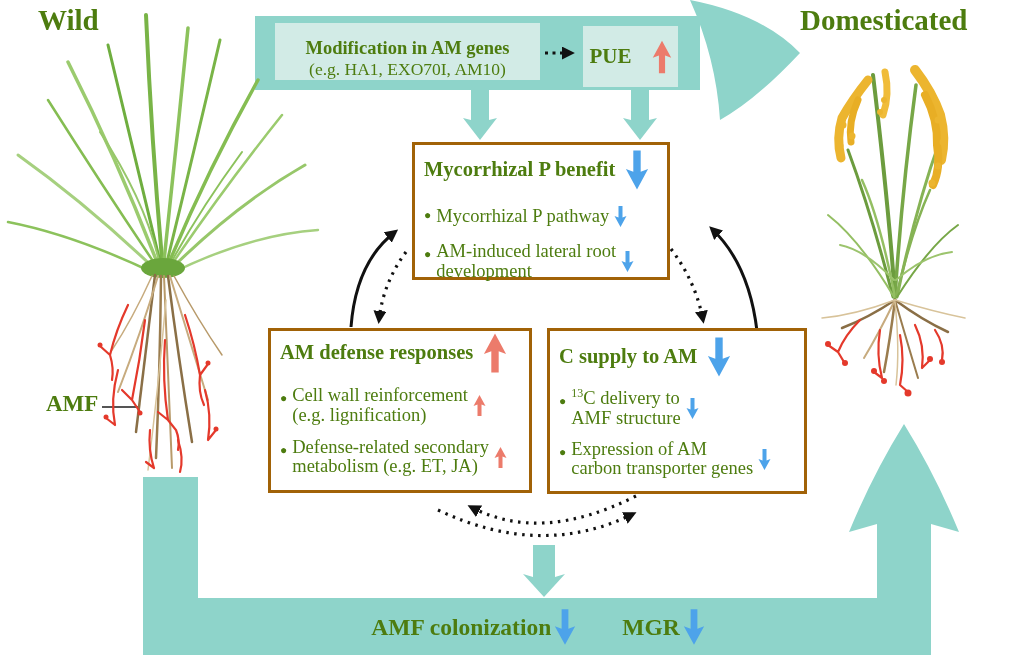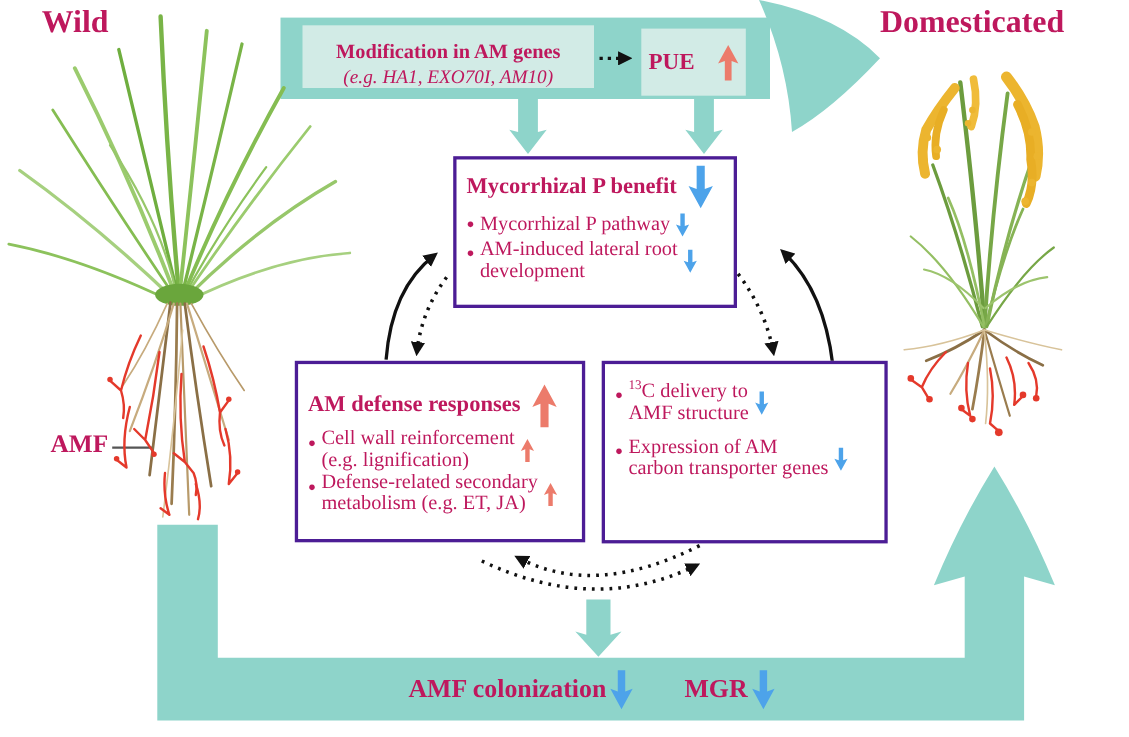--- a/index.html
+++ b/index.html
@@ -1,39 +1,39 @@
 <!DOCTYPE html>
 <html><head>
 <meta charset="utf-8">
 <style>
   html,body{margin:0;padding:0;background:#fff}
   .stage{position:relative;width:1026px;height:670px;background:#fff;overflow:hidden;
-         font-family:"Liberation Serif",serif;color:#be185d}
+         font-family:"Liberation Serif",serif;color:#4d7c0f}
   .bg{position:absolute;left:0;top:0}
   .lbl{position:absolute;font-weight:bold;white-space:nowrap}
   .lbl-wild{left:38px;top:4px;font-size:29px}
   .lbl-dom{left:800px;top:4px;font-size:29px}
   .lbl-amf{left:46px;top:391px;font-size:23px}
 
   .genebox{position:absolute;left:275px;top:23px;width:265px;height:57px;background:#d2ebe6;
            display:flex;flex-direction:column;justify-content:flex-end;align-items:center;line-height:1.18}
   .gene-title{font-weight:bold;font-size:18.5px}
-  .gene-ex{font-style:italic;font-size:17.5px}
+  .gene-ex{font-size:17.5px}
 
   .puebox{position:absolute;left:583px;top:26px;width:95px;height:61px;background:#d2ebe6;
           display:flex;align-items:center;justify-content:center;gap:20px}
   .pue-t{font-weight:bold;font-size:21px}
 
-  .panel{position:absolute;background:#fff;border:3px solid #4c1d95;box-sizing:border-box}
+  .panel{position:absolute;background:#fff;border:3px solid #a16207;box-sizing:border-box}
   .panel-center{left:412px;top:142px;width:258px;height:138px;padding:4px 6px 4px 9px}
-  .panel-left{left:268px;top:328px;width:264px;height:165px;padding:17px 6px 4px 9px}
+  .panel-left{left:268px;top:328px;width:264px;height:165px;padding:1px 6px 4px 9px}
   .panel-right{left:547px;top:328px;width:260px;height:166px;padding:5px 6px 4px 9px}
 
   .ptitle{display:flex;align-items:center;gap:10px;font-weight:bold;font-size:20.5px;line-height:1.05}
-  .bitem{display:flex;align-items:center;gap:5px;margin-top:0}
+  .bitem{display:flex;align-items:center;gap:5px;margin-top:12px}
   .panel-left .bitem{}
   .panel-right .bitem{margin-top:11px}
   .bitem::before{content:"●";font-size:12px;align-self:flex-start;margin-top:5px}
   .btext{white-space:pre-line;font-size:18.5px;line-height:1.07}
   sup{font-size:12px;line-height:0}
 
   .ar{flex:0 0 auto;display:block}
   .ar-big{width:24px;height:42px}
   .ar-sm{width:13px;height:27px}
   .ar-mid{width:20px;height:36px}
@@ -253,20 +253,26 @@
     <div class="bitem">
       <span class="btext">Defense-related secondary
 metabolism (e.g. ET, JA)</span>
       <svg class="ar ar-sm" viewBox="0 0 26 44">
         <path d="M9,43 h8 V20 l8,3 L13,1 1,23 l8,-3 z" fill="#ec7b6b"></path>
       </svg>
     </div>
   </div>
 
   <div class="panel panel-right">
+    <div class="ptitle">
+      <span>C supply to AM</span>
+      <svg class="ar ar-big" viewBox="0 0 26 44">
+        <path d="M9,1 h8 v23 l8,-3 -12,22 -12,-22 8,3 z" fill="#4da3ea"></path>
+      </svg>
+    </div>
     <div class="bitem">
       <span class="btext"><sup>13</sup><span>C delivery to
 AMF structure</span></span>
       <svg class="ar ar-sm" viewBox="0 0 26 44">
         <path d="M9,1 h8 v23 l8,-3 -12,22 -12,-22 8,3 z" fill="#4da3ea"></path>
       </svg>
     </div>
     <div class="bitem">
       <span class="btext">Expression of AM
 carbon transporter genes</span>

